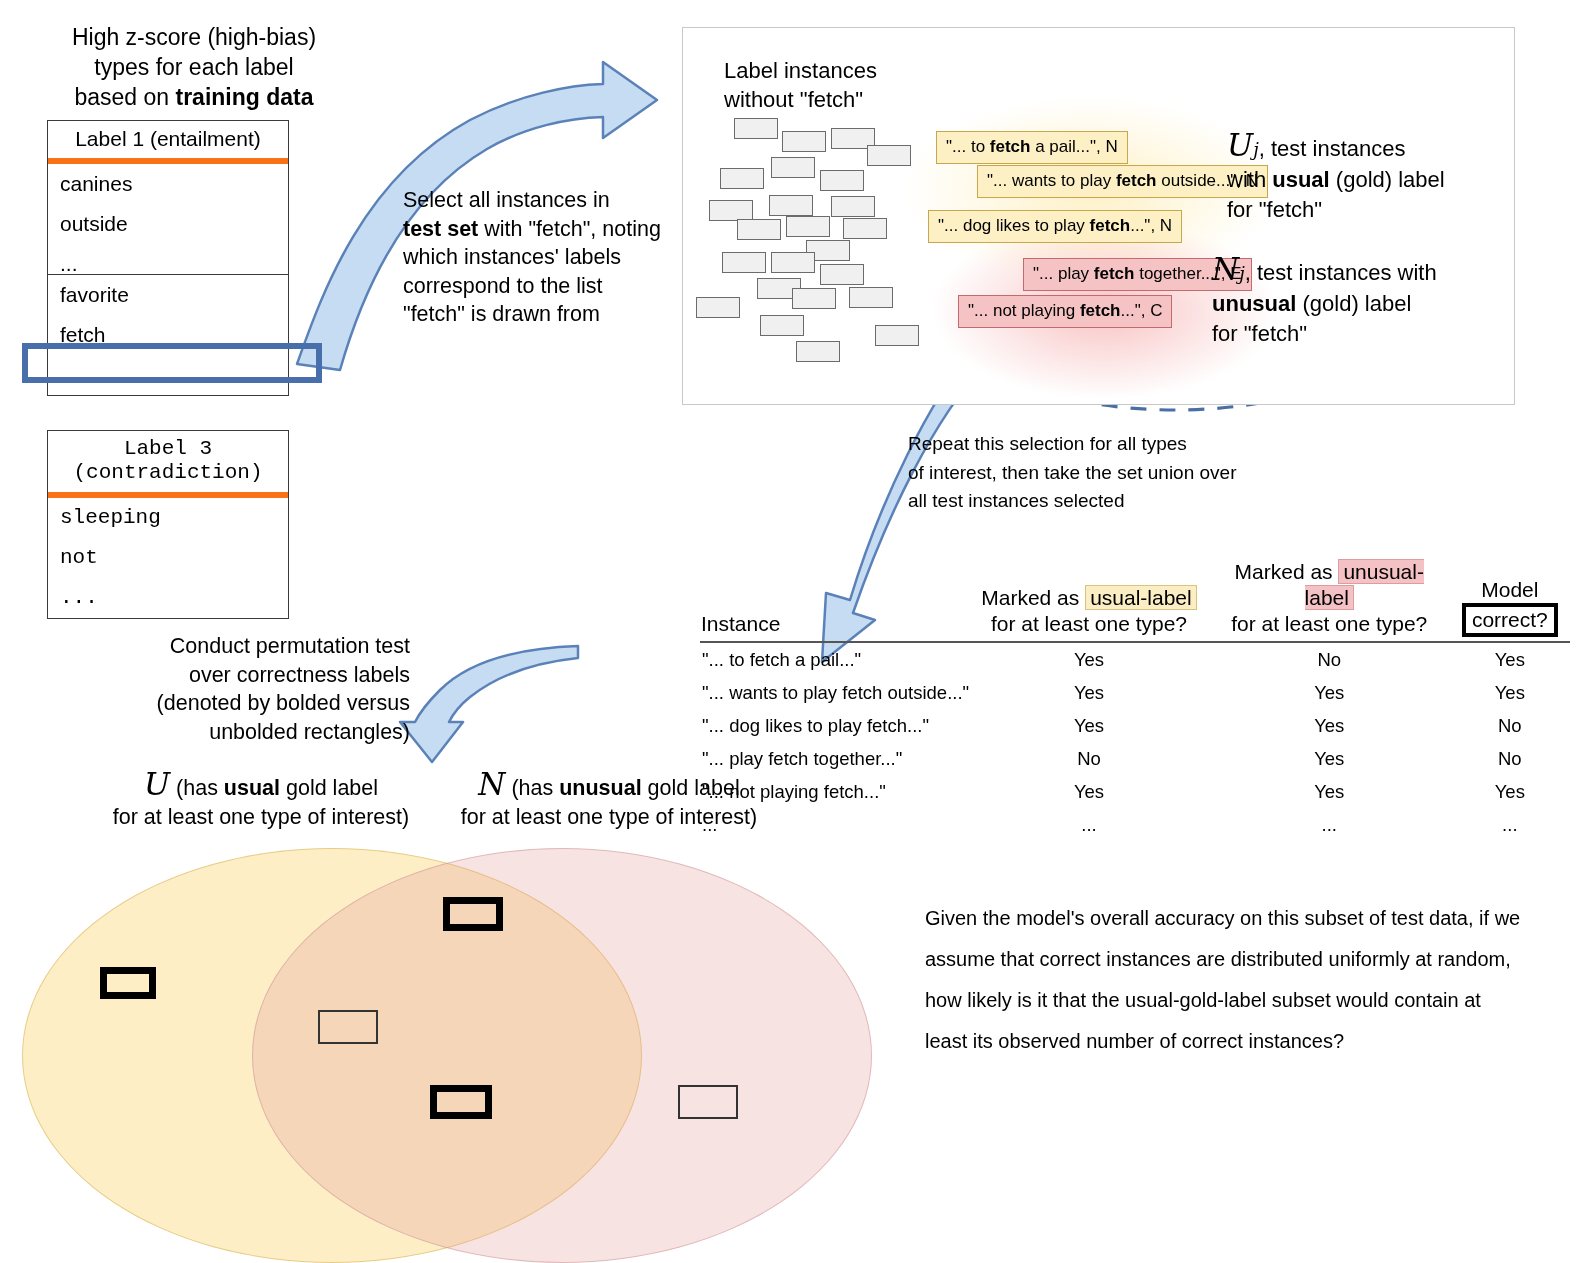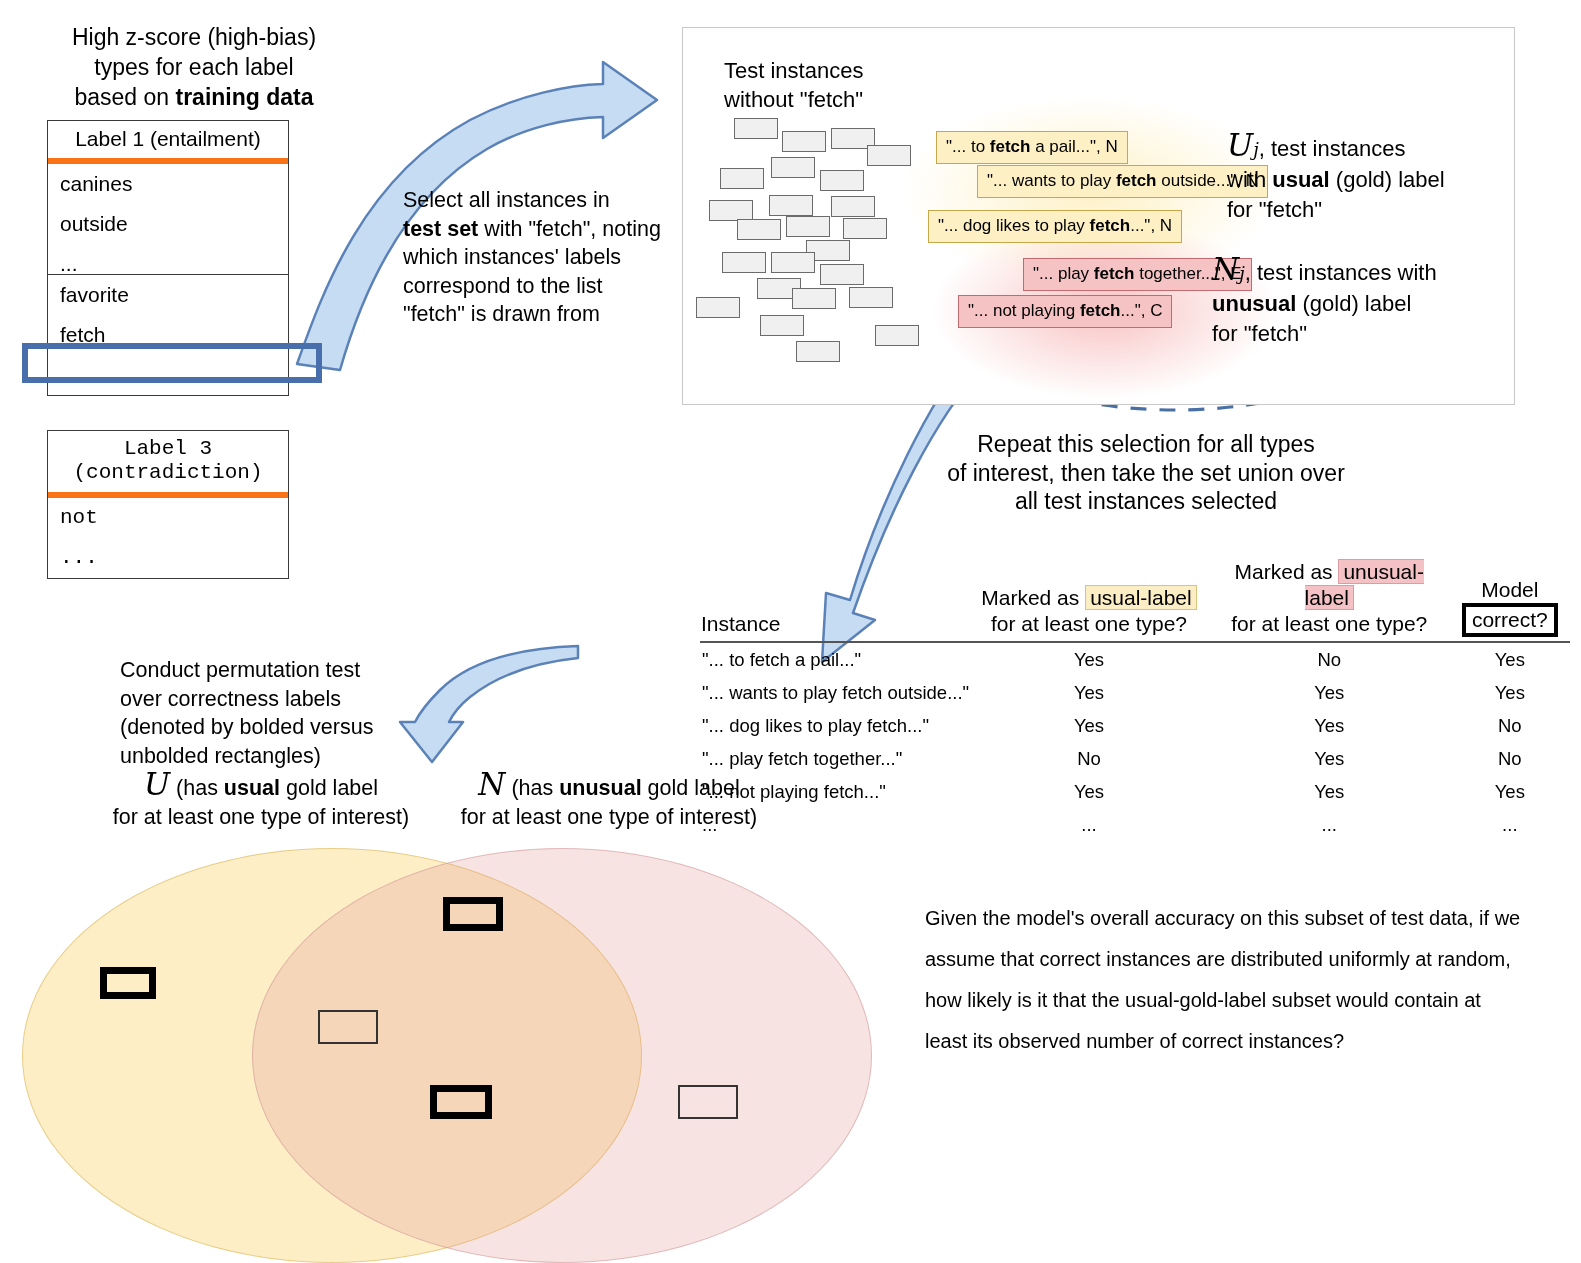--- a/index.html
+++ b/index.html
@@ -59,30 +59,29 @@
     background: transparent;
   }
 
   
   #select-instruction {
     left: 403px; top: 186px; width: 270px;
     font-size: 21.5px;
     line-height: 28.5px;
   }
   #repeat-instruction {
-    left: 936px; top: 430px; width: 420px;
-    font-size: 23px;
+    left: 908px; top: 430px; width: 420px;
+    font-size: 19px;
     line-height: 28.5px;
-    text-align: center;
   }
   #permutation-instruction {
     left: 120px; top: 632px; width: 290px;
     font-size: 21.5px;
     line-height: 28.5px;
-    margin-top: 24px;
+    text-align: right;
   }
 
   
   #test-panel {
     left: 682px; top: 27px;
     width: 833px; height: 378px;
     border: 1px solid #c8c8c8;
     background: #fff;
     box-sizing: border-box;
   }
@@ -284,20 +283,21 @@
 <div class="label-box" id="label-box-2">
   <div class="lb-item">favorite</div>
   <div class="lb-item">fetch</div>
   <div class="lb-item">...</div>
 </div>
 
 <div class="abs" id="fetch-highlight"></div>
 
 <div class="label-box" id="label-box-3">
   <div class="lb-head">Label 3 (contradiction)</div>
+  <div class="lb-item">sleeping</div>
   <div class="lb-item">not</div>
   <div class="lb-item">...</div>
 </div>
 
 <div class="abs" id="select-instruction">
   <span>Select all instances in</span><br>
   <b>test set</b><span> with "fetch", noting</span><br>
   <span>which instances' labels</span><br>
   <span>correspond to the list</span><br>
   <span>"fetch" is drawn from</span>
@@ -315,21 +315,21 @@
   <span>(denoted by bolded versus</span><br>
   <span>unbolded rectangles)</span>
 </div>
 
 <div class="abs" id="test-panel"></div>
 
 <div class="abs glow-usual"></div>
 <div class="abs glow-unusual"></div>
 
 <div class="abs" id="test-panel-title">
-  <span>Test instances</span><br>
+  <span>Label instances</span><br>
   <span>without "fetch"</span>
 </div>
 
 <div class="mini-rect" style="left:734px;top:118px;"></div>
 <div class="mini-rect" style="left:782px;top:131px;"></div>
 <div class="mini-rect" style="left:831px;top:128px;"></div>
 <div class="mini-rect" style="left:867px;top:145px;"></div>
 <div class="mini-rect" style="left:771px;top:157px;"></div>
 <div class="mini-rect" style="left:720px;top:168px;"></div>
 <div class="mini-rect" style="left:820px;top:170px;"></div>

